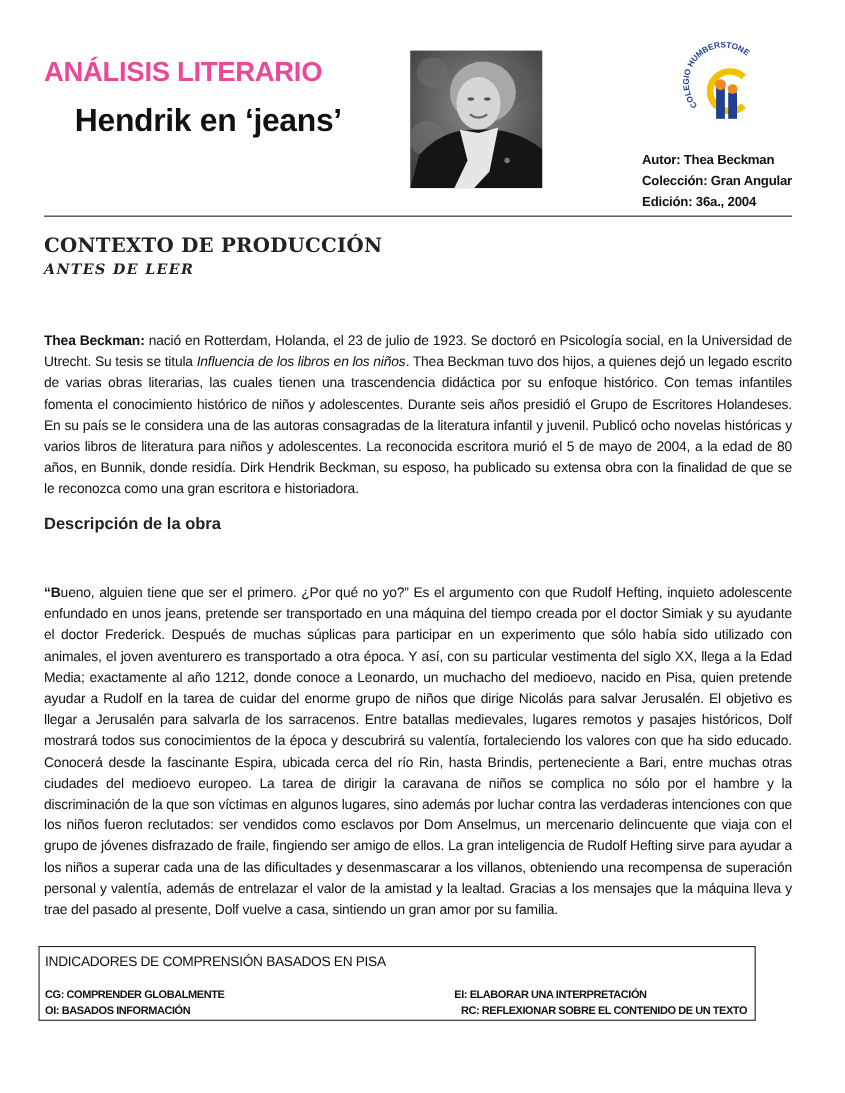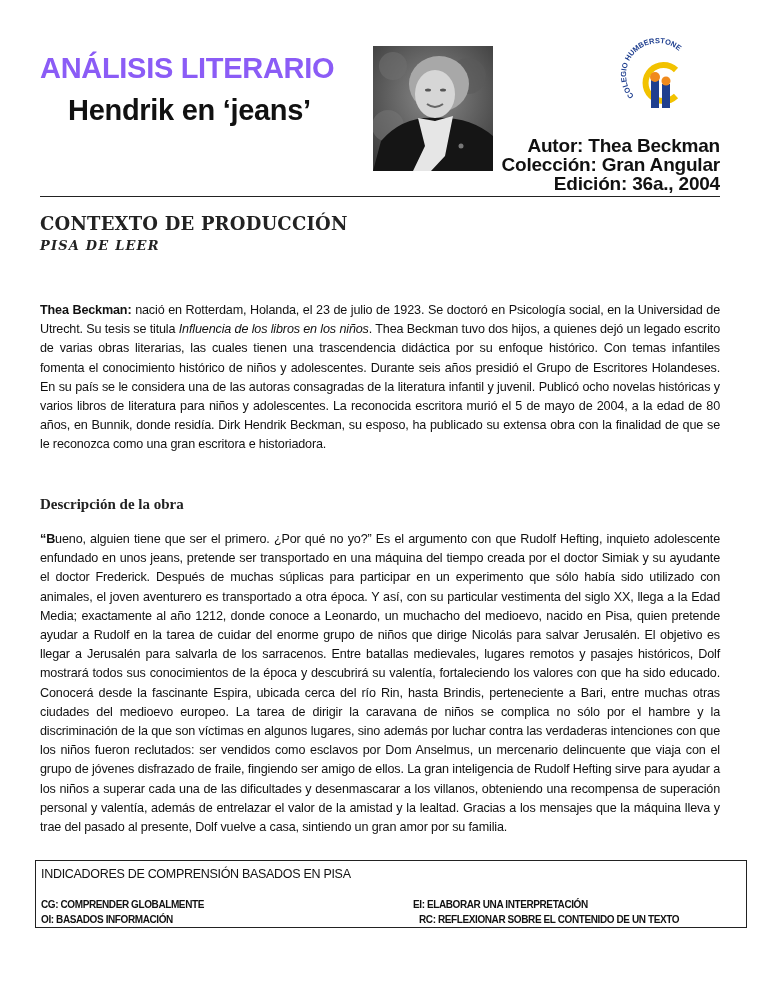--- a/index.html
+++ b/index.html
@@ -1,43 +1,43 @@
 <!DOCTYPE html>
 <html><head>
 <meta charset="utf-8">
 <style>
   html, body { margin: 0; padding: 0; background: #ffffff; }
   body { width: 768px; height: 994px; position: relative; overflow: hidden; color: #111; }
   .page { position: absolute; left: 0; top: 0; width: 768px; height: 994px; }
 
-  .title-main { position: absolute; left: 40px; top: 52px; font-family: "Liberation Sans", sans-serif; font-weight: bold; font-size: 29px; letter-spacing: -0.3px; color: #8b5cf6; white-space: nowrap; }
+  .title-main { position: absolute; left: 40px; top: 52px; font-family: "Liberation Sans", sans-serif; font-weight: bold; font-size: 25px; letter-spacing: -0.3px; color: #ec4899; white-space: nowrap; }
   .title-sub { position: absolute; left: 68px; top: 94px; font-family: "Liberation Sans", sans-serif; font-weight: bold; font-size: 29px; letter-spacing: -0.3px; color: #111; white-space: nowrap; }
 
   .photo { position: absolute; left: 373px; top: 46px; width: 120px; height: 125px; overflow: hidden; background: #5a5a5a; }
   .photo svg { display: block; }
 
   .logo { position: absolute; left: 620px; top: 38px; width: 78px; height: 78px; }
 
-  .meta { position: absolute; right: 48px; top: 136px; text-align: right; font-family: "Liberation Sans", sans-serif; font-weight: bold; font-size: 19px; line-height: 19px; color: #111; letter-spacing: -0.2px; }
+  .meta { position: absolute; right: 48px; top: 136px; font-family: "Liberation Sans", sans-serif; font-weight: bold; font-size: 12px; line-height: 19px; color: #111; letter-spacing: -0.2px; }
   .meta div { white-space: nowrap; }
 
   .rule { position: absolute; left: 40px; top: 196px; width: 680px; height: 0; border-top: 1.5px solid #222; }
 
   .sec-head { position: absolute; left: 40px; top: 213px; font-family: "DejaVu Serif", serif; font-weight: bold; font-size: 18px; color: #222; letter-spacing: 0.2px; white-space: nowrap; }
   .sec-sub { position: absolute; left: 40px; top: 238px; font-family: "DejaVu Serif", serif; font-weight: bold; font-style: italic; font-size: 13px; color: #222; letter-spacing: 1.2px; white-space: nowrap; }
 
   .para { position: absolute; left: 40px; width: 680px; font-family: "Liberation Sans", sans-serif; font-size: 12.6px; line-height: 19.2px; color: #111; text-align: justify; letter-spacing: -0.15px; margin-top: 16px; }
   .para1 { top: 285px; }
   .para2 { top: 514px; }
   .para b { font-weight: bold; }
   .para i { font-style: italic; }
 
-  .desc-head { position: absolute; left: 40px; top: 468px; font-family: Liberation Serif, serif; font-weight: bold; font-size: 15px; color: #222; white-space: nowrap; margin-top: 28px; }
+  .desc-head { position: absolute; left: 40px; top: 468px; font-family: Liberation Sans, sans-serif; font-weight: bold; font-size: 15px; color: #222; white-space: nowrap; }
 
-  .box { position: absolute; left: 35px; top: 860px; width: 712px; height: 68px; border: 1.5px solid #222; box-sizing: border-box; font-family: "Liberation Sans", sans-serif; }
+  .box { position: absolute; left: 35px; top: 860px; width: 652px; height: 68px; border: 1.5px solid #222; box-sizing: border-box; font-family: "Liberation Sans", sans-serif; }
   .box-title { position: absolute; left: 5px; top: 6px; font-size: 12.5px; color: #111; white-space: nowrap; letter-spacing: -0.3px; }
   .ind { position: absolute; font-size: 10px; font-weight: bold; color: #111; white-space: nowrap; letter-spacing: -0.4px; }
   .ind-cg { left: 5px; top: 38px; }
   .ind-oi { left: 5px; top: 53px; }
   .ind-ei { left: 347px; top: 38px; margin-left: 30px; }
   .ind-rc { left: 347px; top: 53px; padding-left: 36px; }
 </style>
 </head>
 <body>
 
@@ -91,21 +91,21 @@
 
   <div class="meta">
     <div>Autor: Thea Beckman</div>
     <div>Colección: Gran Angular</div>
     <div>Edición: 36a., 2004</div>
   </div>
 
   <div class="rule"></div>
 
   <div class="sec-head">CONTEXTO DE PRODUCCIÓN</div>
-  <div class="sec-sub">PISA DE LEER</div>
+  <div class="sec-sub">ANTES DE LEER</div>
 
   <div class="para para1"><b>Thea Beckman:</b><span> nació en Rotterdam, Holanda, el 23 de julio de 1923. Se doctoró en Psicología social, en la Universidad de Utrecht. Su tesis se titula </span><i>Influencia de los libros en los niños</i><span>. Thea Beckman tuvo dos hijos, a quienes dejó un legado escrito de varias obras literarias, las cuales tienen una trascendencia didáctica por su enfoque histórico. Con temas infantiles fomenta el conocimiento histórico de niños y adolescentes. Durante seis años presidió el Grupo de Escritores Holandeses. En su país se le considera una de las autoras consagradas de la literatura infantil y juvenil. Publicó ocho novelas históricas y varios libros de literatura para niños y adolescentes. La reconocida escritora murió el 5 de mayo de 2004, a la edad de 80 años, en Bunnik, donde residía. Dirk Hendrik Beckman, su esposo, ha publicado su extensa obra con la finalidad de que se le reconozca como una gran escritora e historiadora.</span></div>
 
   <div class="desc-head">Descripción de la obra</div>
 
   <div class="para para2"><b>“B</b><span>ueno, alguien tiene que ser el primero. ¿Por qué no yo?” Es el argumento con que Rudolf Hefting, inquieto adolescente enfundado en unos jeans, pretende ser transportado en una máquina del tiempo creada por el doctor Simiak y su ayudante el doctor Frederick. Después de muchas súplicas para participar en un experimento que sólo había sido utilizado con animales, el joven aventurero es transportado a otra época. Y así, con su particular vestimenta del siglo XX, llega a la Edad Media; exactamente al año 1212, donde conoce a Leonardo, un muchacho del medioevo, nacido en Pisa, quien pretende ayudar a Rudolf en la tarea de cuidar del enorme grupo de niños que dirige Nicolás para salvar Jerusalén. El objetivo es llegar a Jerusalén para salvarla de los sarracenos. Entre batallas medievales, lugares remotos y pasajes históricos, Dolf mostrará todos sus conocimientos de la época y descubrirá su valentía, fortaleciendo los valores con que ha sido educado. Conocerá desde la fascinante Espira, ubicada cerca del río Rin, hasta Brindis, perteneciente a Bari, entre muchas otras ciudades del medioevo europeo. La tarea de dirigir la caravana de niños se complica no sólo por el hambre y la discriminación de la que son víctimas en algunos lugares, sino además por luchar contra las verdaderas intenciones con que los niños fueron reclutados: ser vendidos como esclavos por Dom Anselmus, un mercenario delincuente que viaja con el grupo de jóvenes disfrazado de fraile, fingiendo ser amigo de ellos. La gran inteligencia de Rudolf Hefting sirve para ayudar a los niños a superar cada una de las dificultades y desenmascarar a los villanos, obteniendo una recompensa de superación personal y valentía, además de entrelazar el valor de la amistad y la lealtad. Gracias a los mensajes que la máquina lleva y trae del pasado al presente, Dolf vuelve a casa, sintiendo un gran amor por su familia.</span></div>
 
   <div class="box">
     <div class="box-title">INDICADORES DE COMPRENSIÓN BASADOS EN PISA</div>
     <div class="ind ind-cg">CG: COMPRENDER GLOBALMENTE</div>

